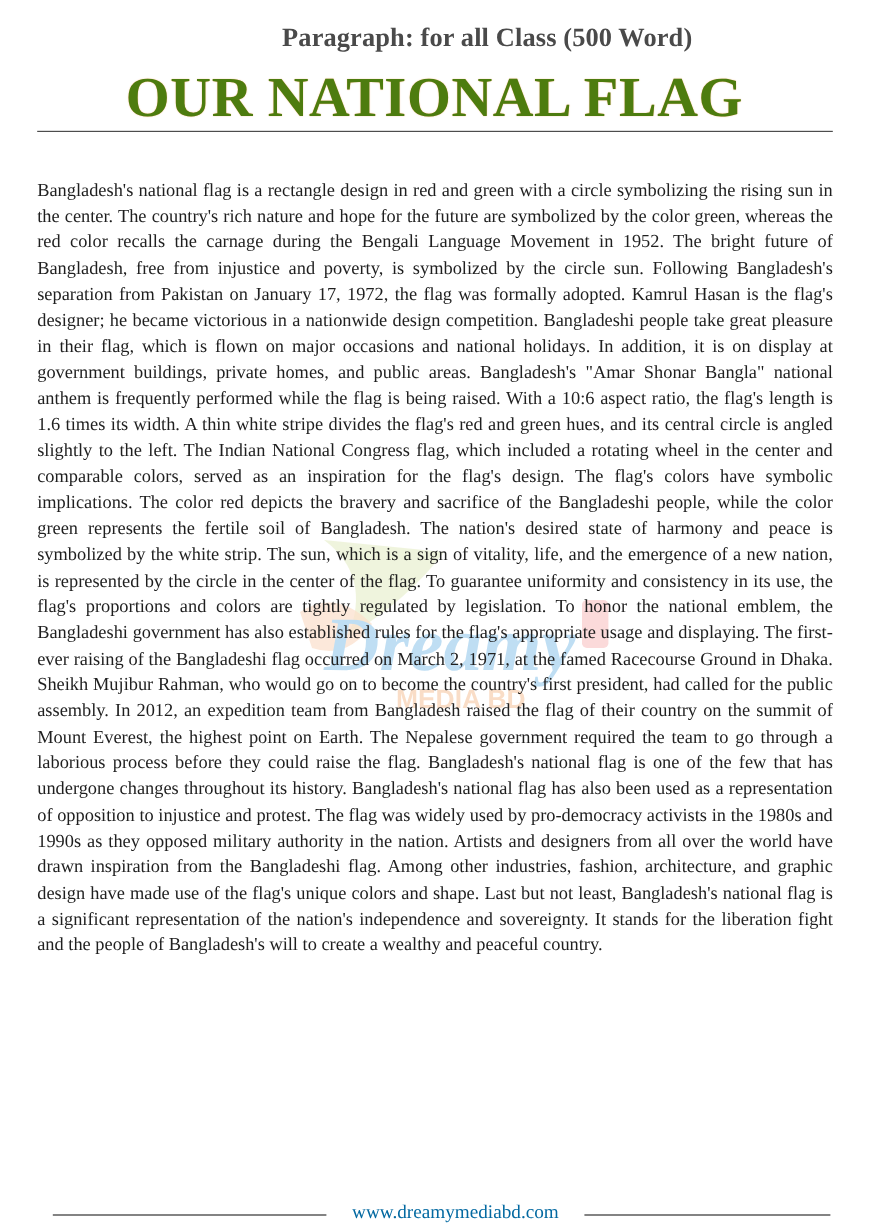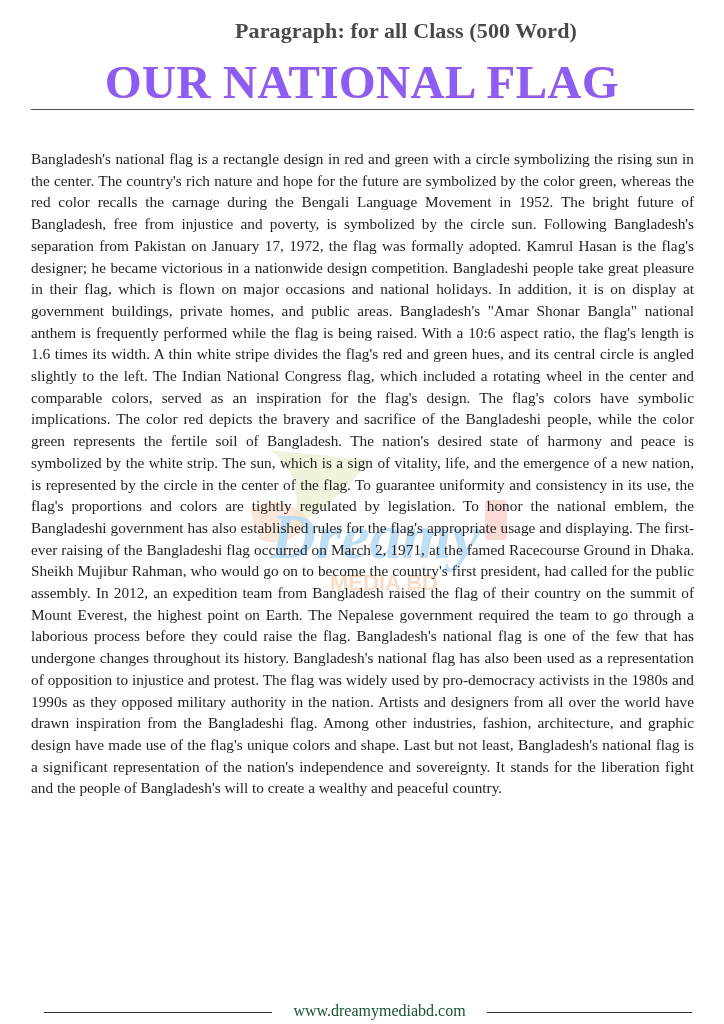--- a/index.html
+++ b/index.html
@@ -28,21 +28,21 @@
       padding-left: 44px;
     }
     .title {
       position: absolute;
       top: 54px;
       left: 0;
       width: 724px;
       text-align: center;
       font-size: 47px;
       font-weight: bold;
-      color: #8b5cf6;
+      color: #4d7c0f;
       letter-spacing: 0.5px;
       line-height: 56px;
       text-shadow: 0 0 1px #f2a86a;
     }
     .title-rule {
       position: absolute;
       top: 109px;
       left: 31px;
       width: 663px;
       height: 1px;
@@ -91,21 +91,21 @@
       height: 1px;
       background: #333;
     }
     .footer-url {
       position: absolute;
       top: 0;
       left: 272px;
       width: 215px;
       text-align: center;
       font-size: 16px;
-      color: #14532d;
+      color: #0369a1;
     }
   </style>
 </head>
 <body>
 
 <div class="subtitle">Paragraph: for all Class (500 Word)</div>
 <div class="title">OUR NATIONAL FLAG</div>
 <div class="title-rule"></div>
 
 <svg class="watermark" viewBox="0 0 260 170" xmlns="http://www.w3.org/2000/svg">

